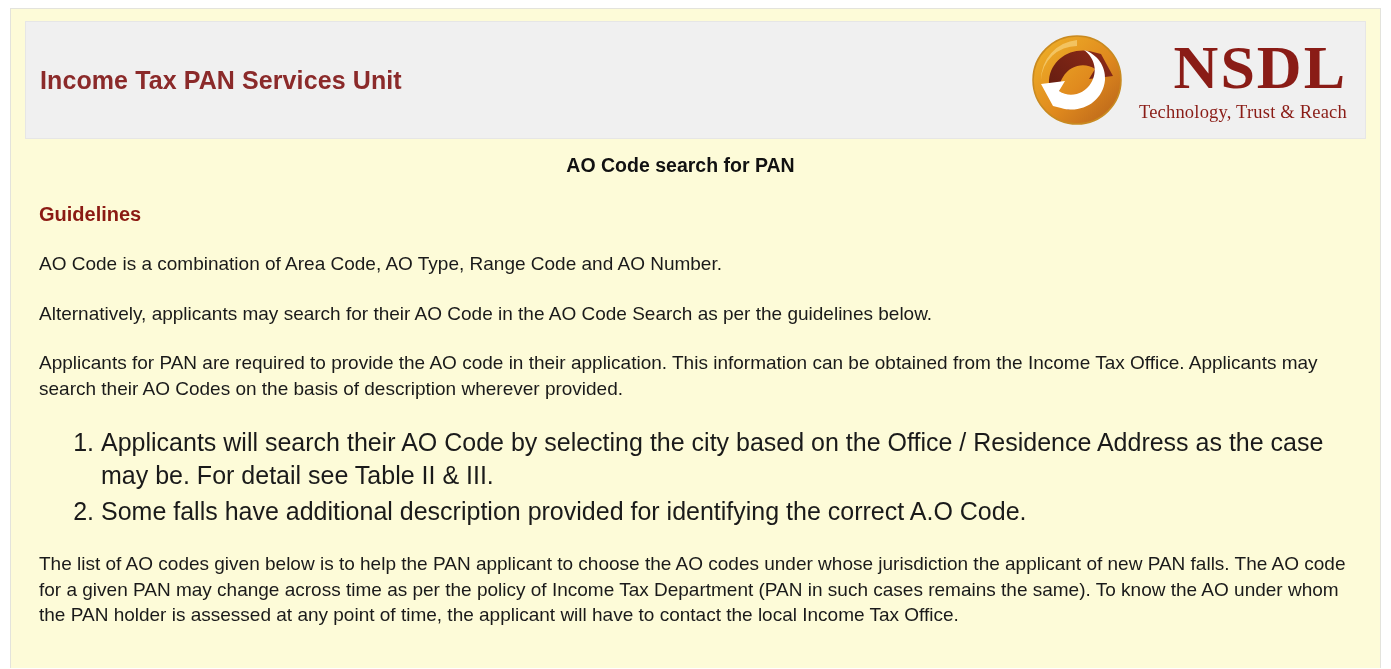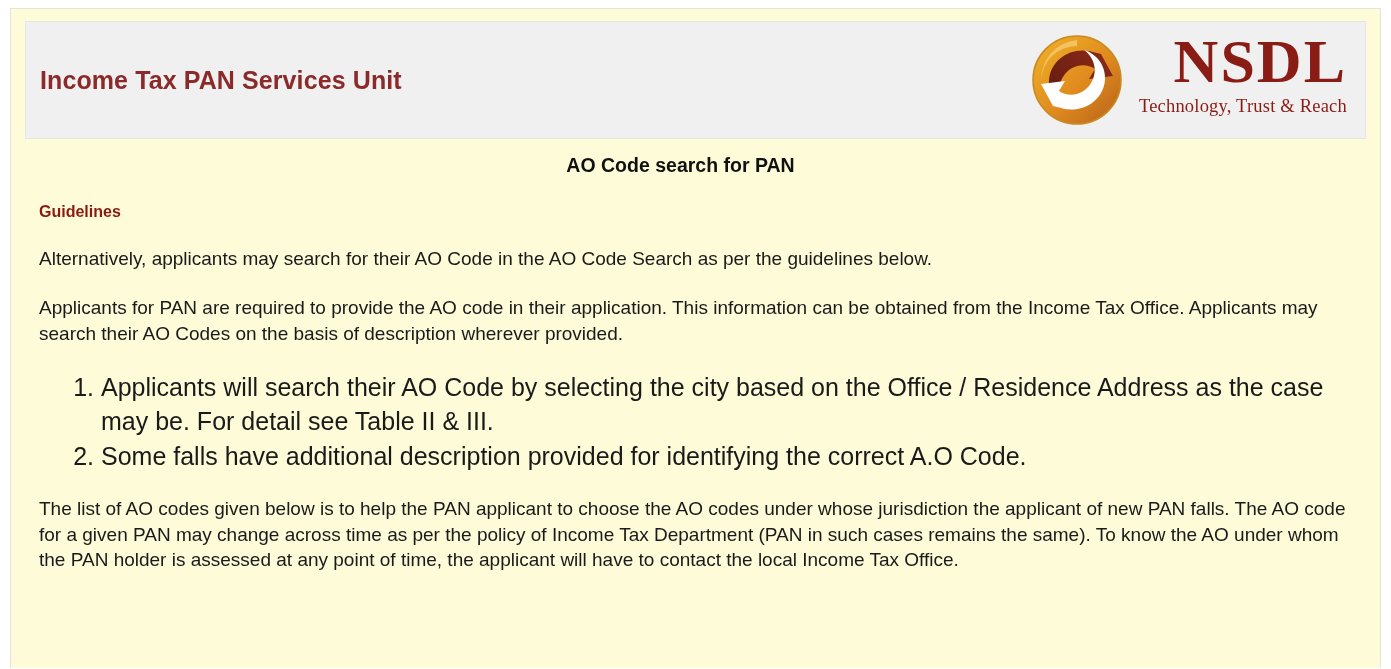--- a/index.html
+++ b/index.html
@@ -42,21 +42,21 @@
     padding: 0 18px 0 14px;
   }
   .header-title {
     color: #8b2a2a;
     font-size: 25px;
     font-weight: bold;
     letter-spacing: 0.1px;
   }
   .logo {
     display: flex;
-    align-items: flex-start;
+    align-items: center;
     gap: 14px;
   }
   .logo-mark {
     width: 96px;
     height: 96px;
     position: relative;
     flex: none;
   }
   .logo-text {
     display: flex;
@@ -90,21 +90,21 @@
   .doc-title {
     text-align: center;
     font-size: 19.5px;
     font-weight: bold;
     color: #111111;
     margin: 0 0 22px 0;
     padding-right: 30px;
   }
   .guidelines-head {
     color: #8b1a13;
-    font-size: 16px;
+    font-size: 20px;
     font-weight: bold;
     margin: 0 0 24px 0;
   }
   p.para {
     margin: 0 0 24px 0;
     font-size: 19px;
     color: #1a1a1a;
     line-height: 1.35;
   }
   ol.guideline-list {
@@ -155,20 +155,21 @@
           <div class="logo-tag">Technology, Trust &amp; Reach</div>
         </div>
       </div>
     </div>
 
     <div class="content">
       <div class="doc-title">AO Code search for PAN</div>
 
       <div class="guidelines-head">Guidelines</div>
 
+      <p class="para">AO Code is a combination of Area Code, AO Type, Range Code and AO Number.</p>
 
       <p class="para">Alternatively, applicants may search for their AO Code in the AO Code Search as per the guidelines below.</p>
 
       <p class="para">Applicants for PAN are required to provide the AO code in their application. This information can be obtained from the Income Tax Office. Applicants may search their AO Codes on the basis of description wherever provided.</p>
 
       <ol class="guideline-list">
         <li>Applicants will search their AO Code by selecting the city based on the Office / Residence Address as the case may be. For detail see Table II &amp; III.</li>
         <li>Some falls have additional description provided for identifying the correct A.O Code.</li>
       </ol>
 

